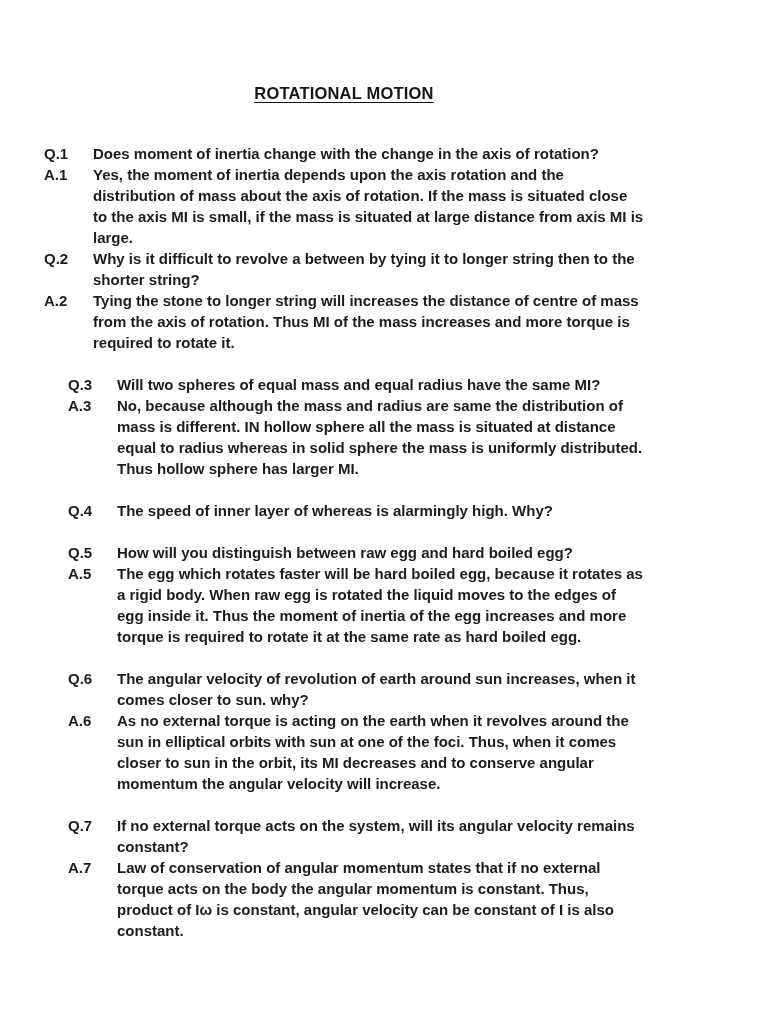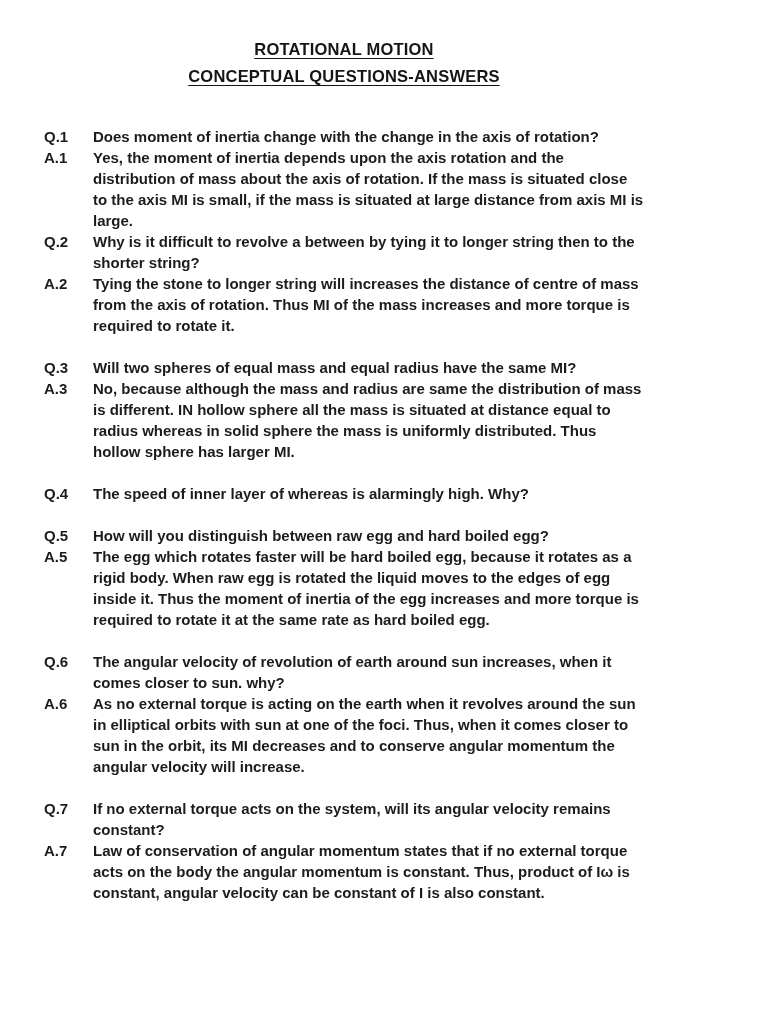--- a/index.html
+++ b/index.html
@@ -6,21 +6,21 @@
     margin: 0;
     padding: 0;
     background: #ffffff;
   }
   .page {
     position: relative;
     width: 684px;
     min-height: 1024px;
     background: #ffffff;
     box-sizing: border-box;
-    padding: 36px 40px 40px 44px;
+    padding: 80px 40px 40px 44px;
     font-family: "Liberation Sans", sans-serif;
     font-weight: bold;
     color: #1c1c1c;
   }
   .doc-title {
     text-align: center;
     font-size: 16.5px;
     line-height: 27px;
     color: #151515;
     letter-spacing: 0.2px;
@@ -29,41 +29,41 @@
     text-decoration: underline;
     text-underline-offset: 3px;
   }
   .qa-list {
     margin-top: 36px;
     font-size: 15px;
     line-height: 21px;
   }
   .qa-item:nth-child(n+3) {
     margin-top: 21px;   
+    margin-left: 24px;
   }
   .qa-row {
     display: flex;
     align-items: flex-start;
     justify-content: space-between;
   }
   .qa-label {
     flex: 0 0 49px;
   }
   .qa-text {
     flex: 1 1 auto;
     max-width: 635px;
   }
 </style>
 </head>
 <body>
 
 <div class="page">
   <div class="doc-title">
     <div class="title-line">ROTATIONAL MOTION</div>
-    <div class="title-line">CONCEPTUAL QUESTIONS-ANSWERS</div>
   </div>
   <div class="qa-list" id="qa-list">
   <div class="qa-item">
     <div class="qa-row">
       <span class="qa-label">Q.1</span>
       <span class="qa-text">Does moment of inertia change with the change in the axis of rotation?</span>
     </div>
     <div class="qa-row">
       <span class="qa-label">A.1</span>
       <span class="qa-text">Yes, the moment of inertia depends upon the axis rotation and the distribution of mass about the axis of rotation. If the mass is situated close to the axis MI is small, if the mass is situated at large distance from axis MI is large.</span>

